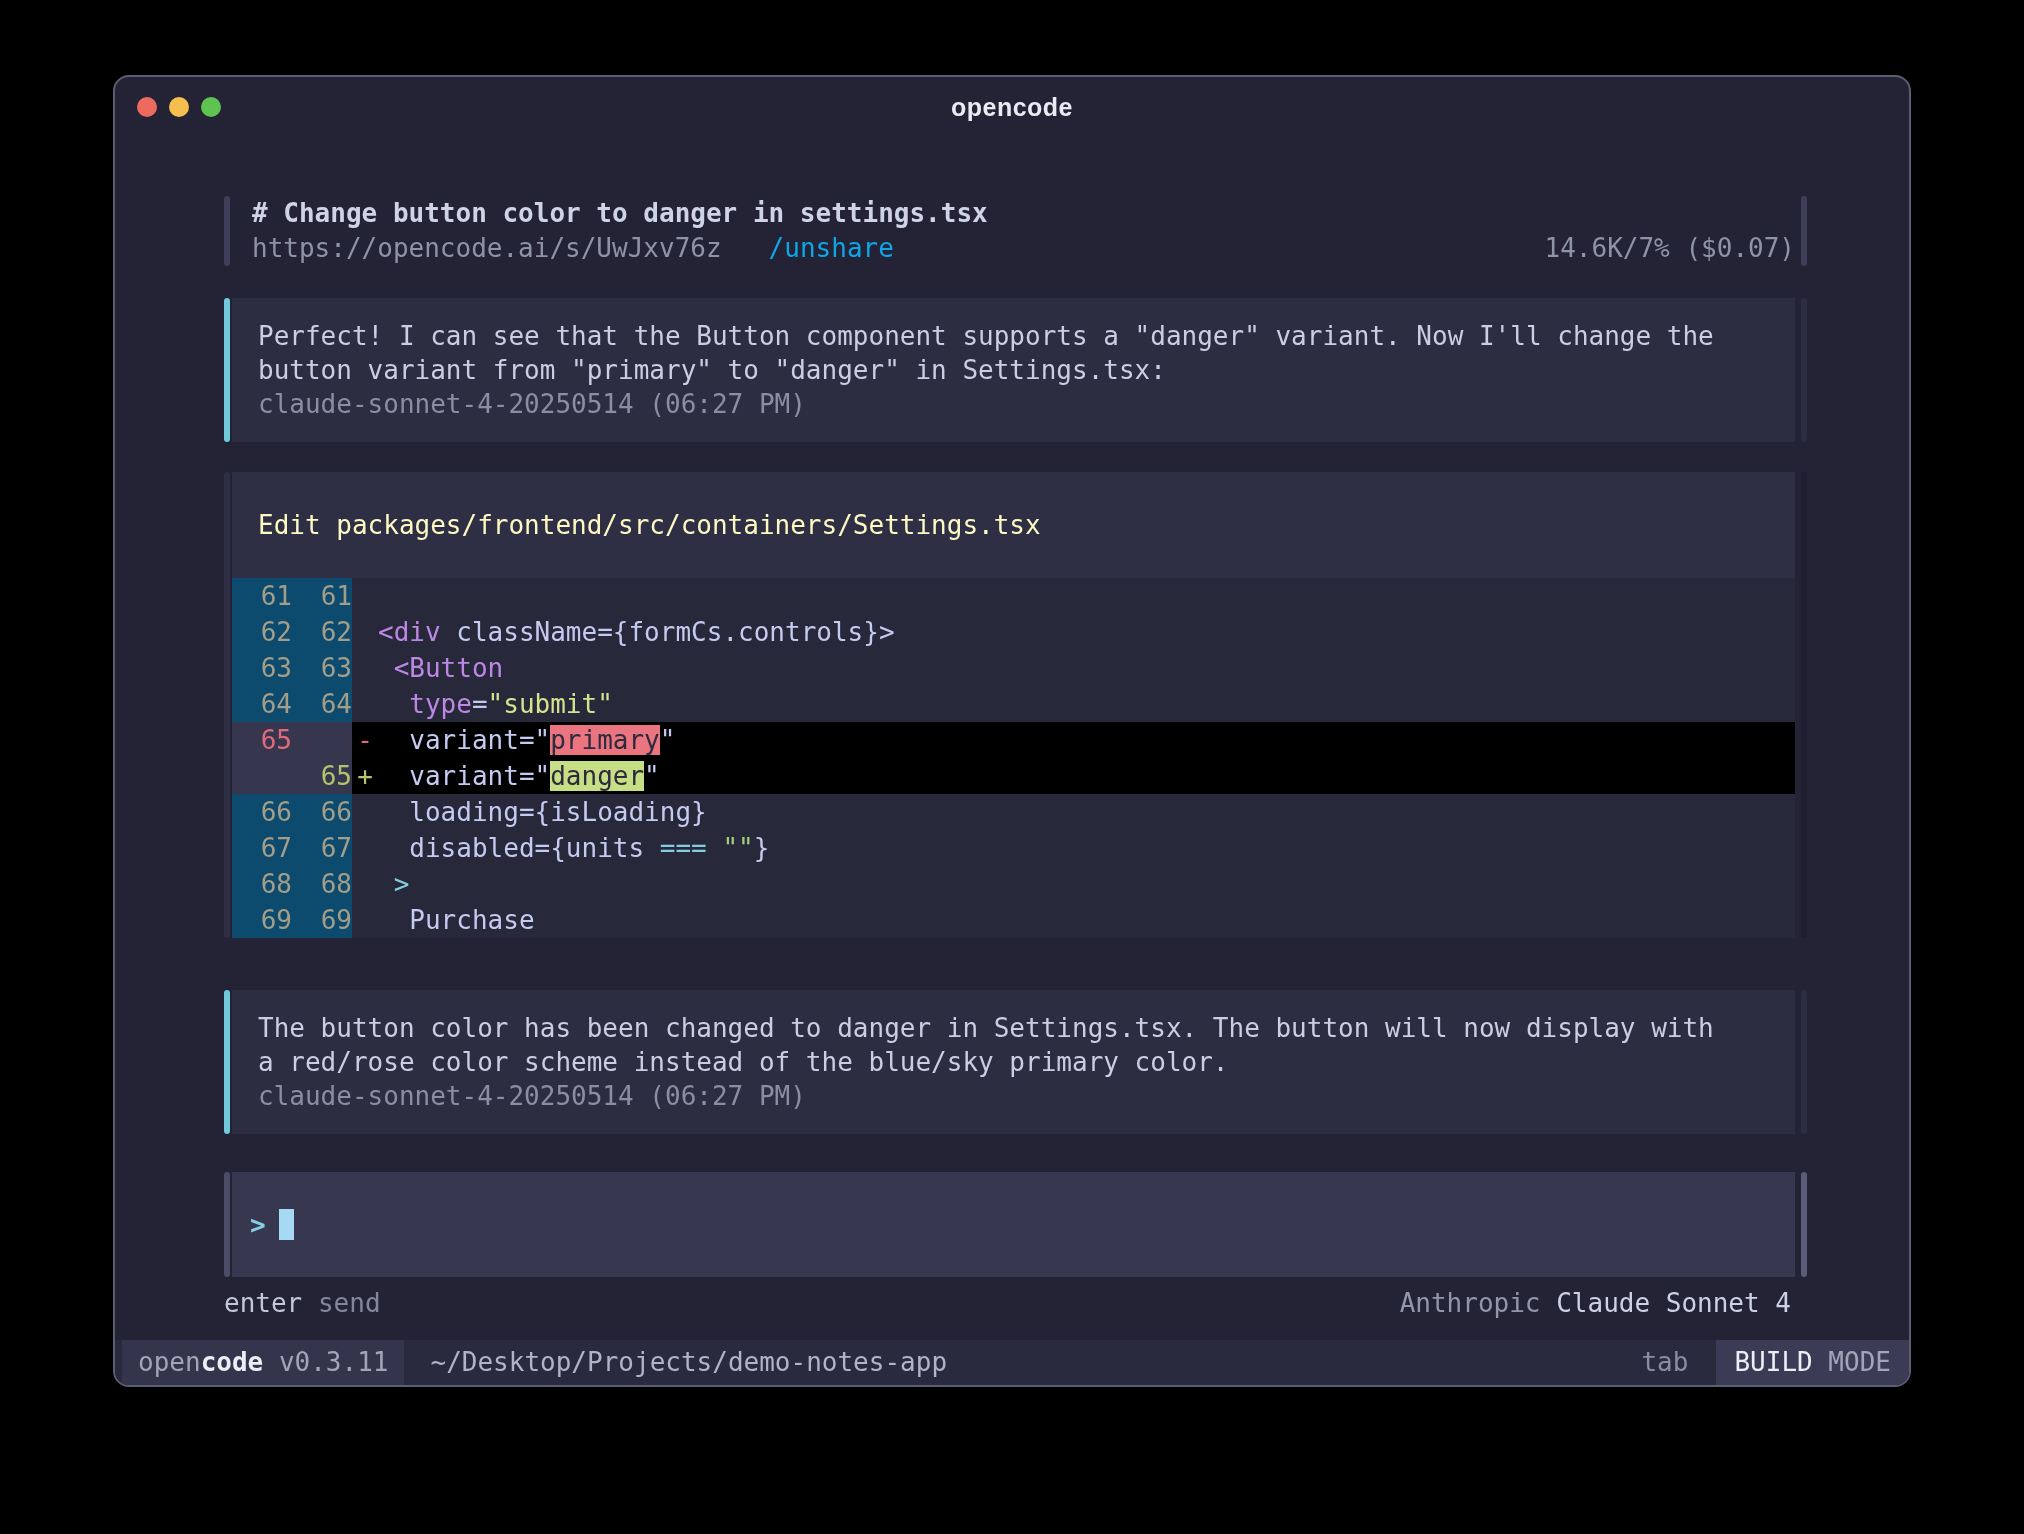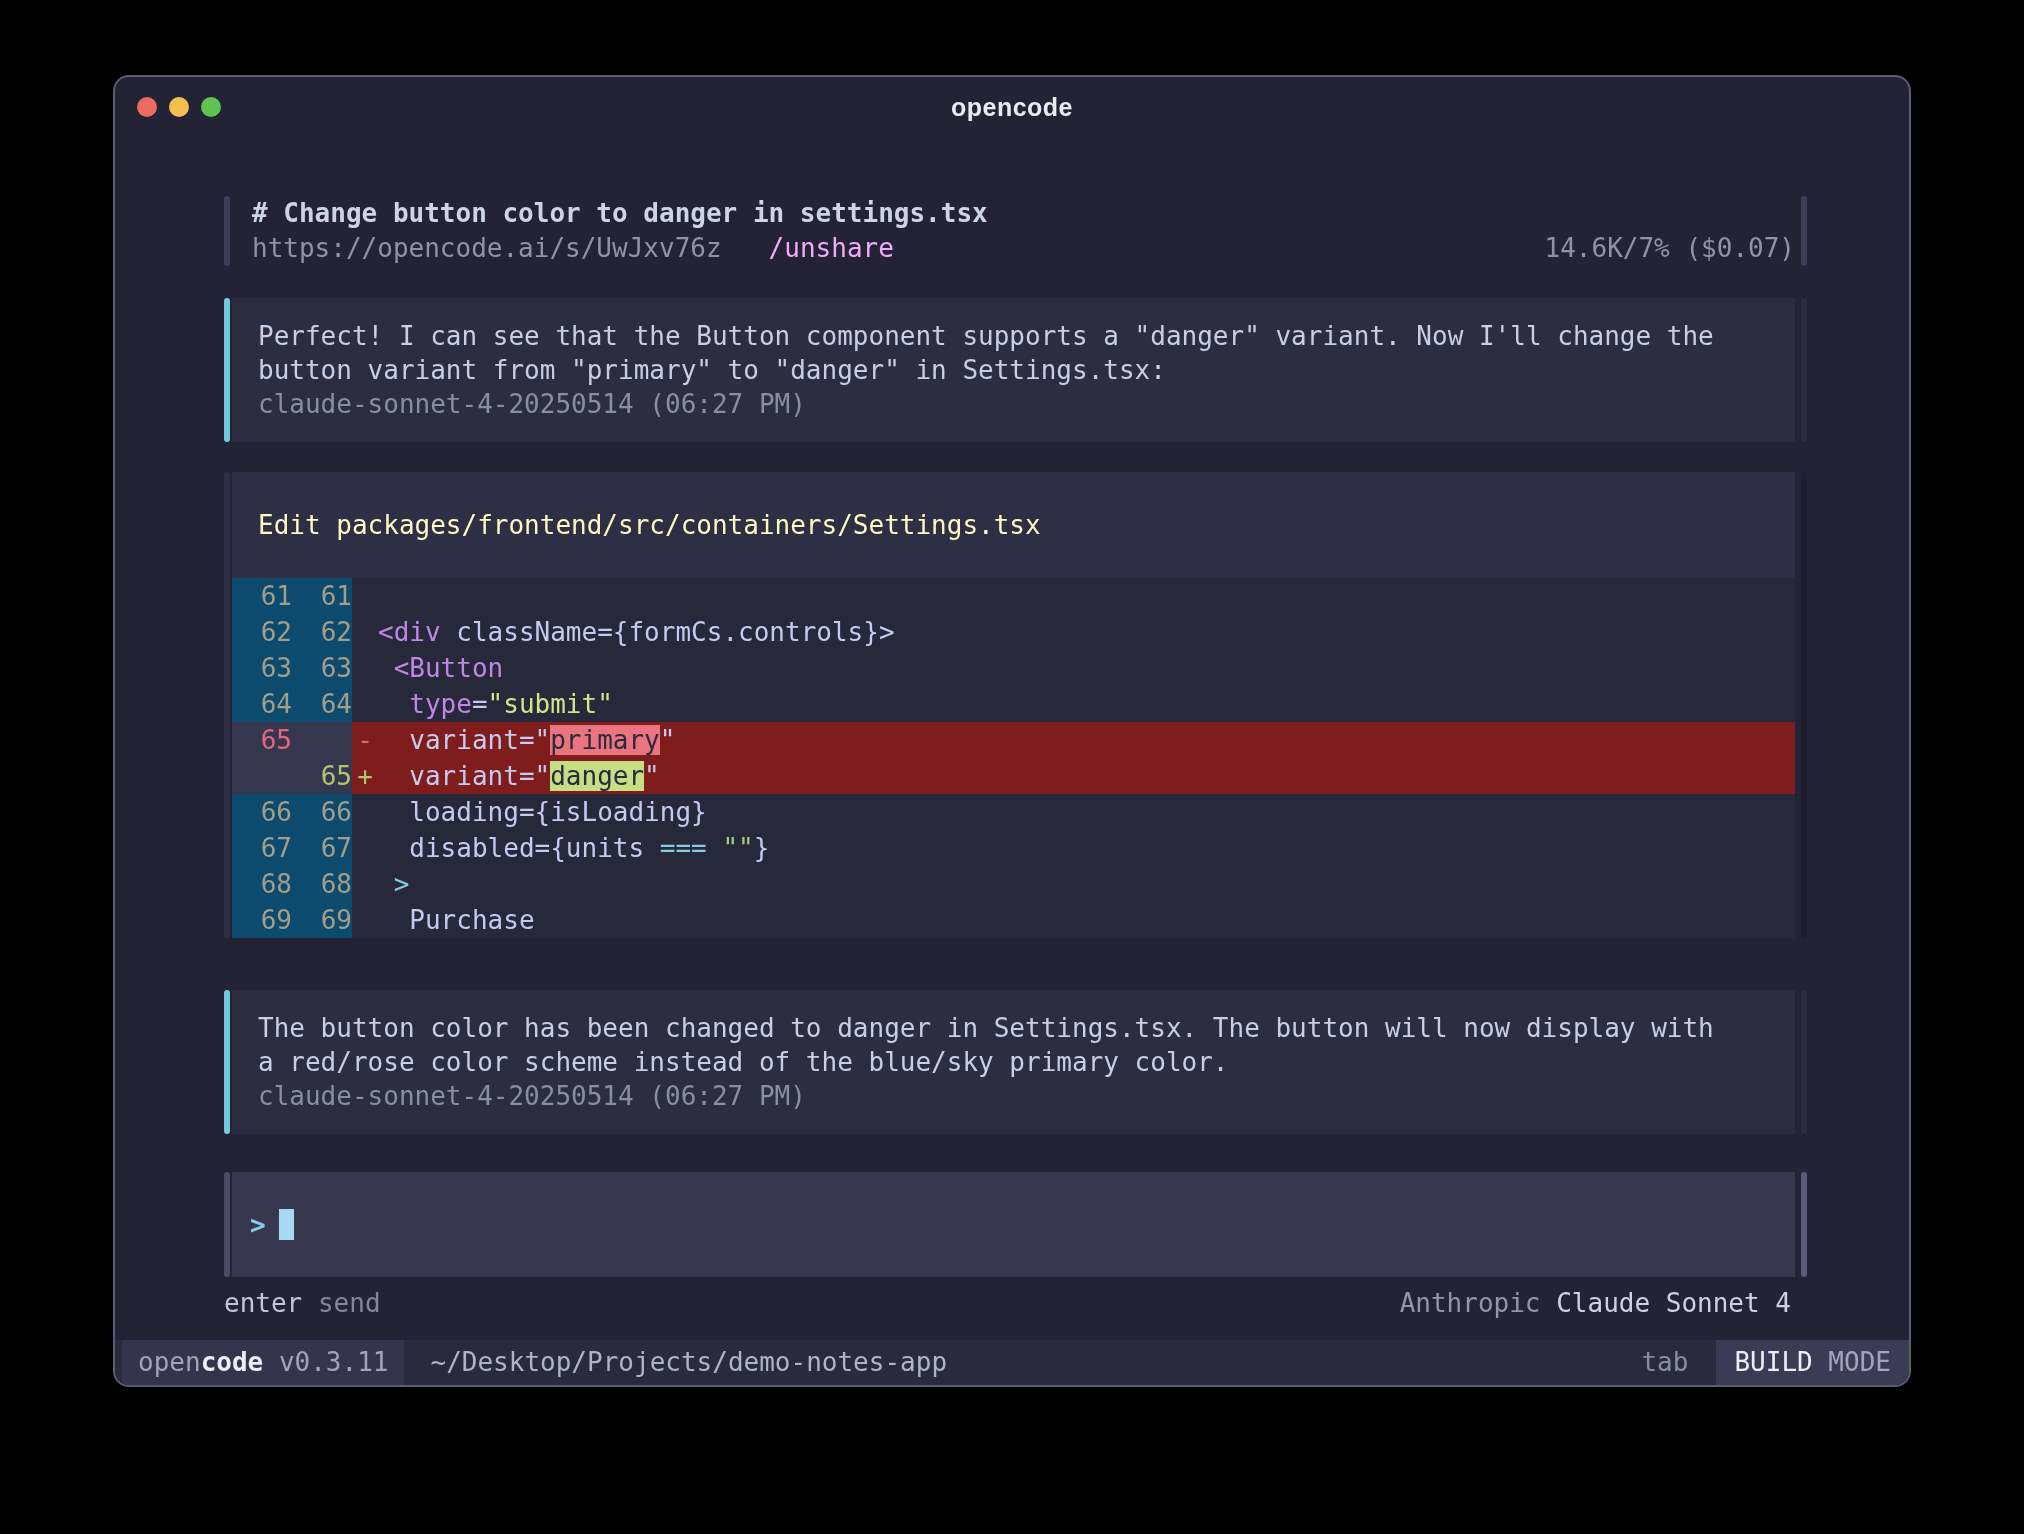--- a/index.html
+++ b/index.html
@@ -33,40 +33,40 @@
 
   
   .header-block { margin-top:59px; }
   .header-block .lbar { background:#3e3e58; }
   .header-block .rbar { background:#3e3e58; }
   .header-block .bcontent { padding-left:20px; }
   .hline1 { line-height:35px; font-weight:bold; color:#ced3e5; white-space:pre; }
   .hline2 { line-height:35px; display:flex; color:#8f93a7; white-space:pre; }
   .hline2 .spacer { flex:1; }
   .share-url { color:#8f93a7; }
-  .unshare { color:#f0abfc; margin-left:47px; }
+  .unshare { color:#0ea5e9; margin-left:47px; }
   .tokens { color:#8f93a7; }
 
   
   .msg-block { margin-top:32px; }
   .msg-block.second { margin-top:52px; }
   .msg-block .lbar { background:#72c9dc; }
   .msg-block .rbar { background:#2c2c42; }
   .msg-block .bcontent { background:#2d2d42; padding:21px 0 21px 26px; }
   .mline { line-height:34px; color:#c9cee4; white-space:pre; }
   .mmeta { line-height:34px; color:#8a8ea2; white-space:pre; }
 
   
   .edit-block { margin-top:30px; }
   .edit-block .lbar { background:#2e2e44; }
   .edit-block .rbar { background:#1e1e30; }
   .edit-head { background:#2e2e45; height:106px; display:flex; align-items:center;
                padding-left:26px; color:#fef9c3; }
   .drow { display:flex; height:36px; line-height:36px; background:#272839; }
-  .drow.chg { background:#7f1d1d; }
+  .drow.chg { background:#000000; }
   .gwrap { flex:none; display:flex; background:#0c4a6e; }
   .drow.chg .gwrap { background:#36364f; }
   .gcell { flex:none; width:60px; text-align:right; color:#a39e89; white-space:pre; }
   .gcell.del { color:#e2697d; }
   .gcell.add { color:#b2c56c; }
   .mcell { flex:none; width:26px; text-align:center; }
   .mcell.del { color:#e2697d; }
   .mcell.add { color:#b2c56c; }
   .dcode { flex:1; white-space:pre; }
   .tk-v { color:#bd87e6; }

